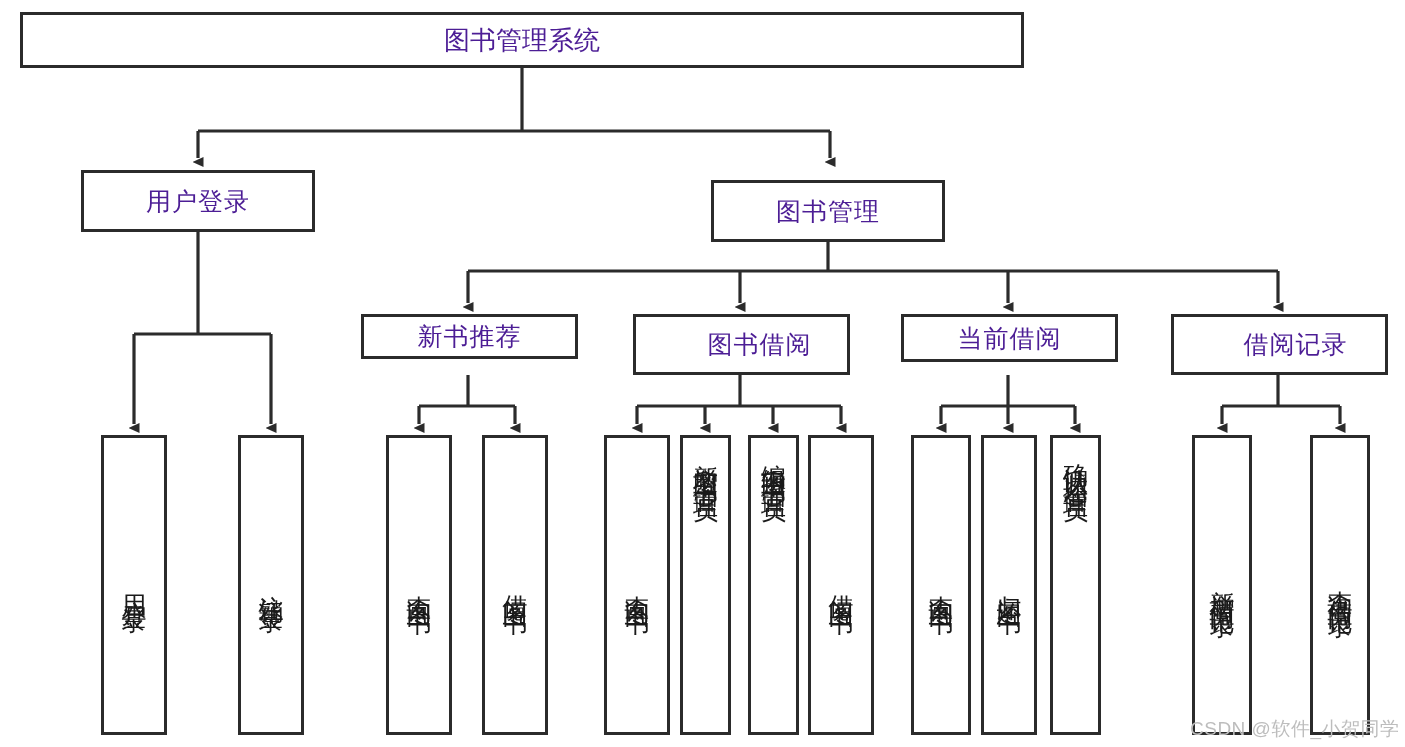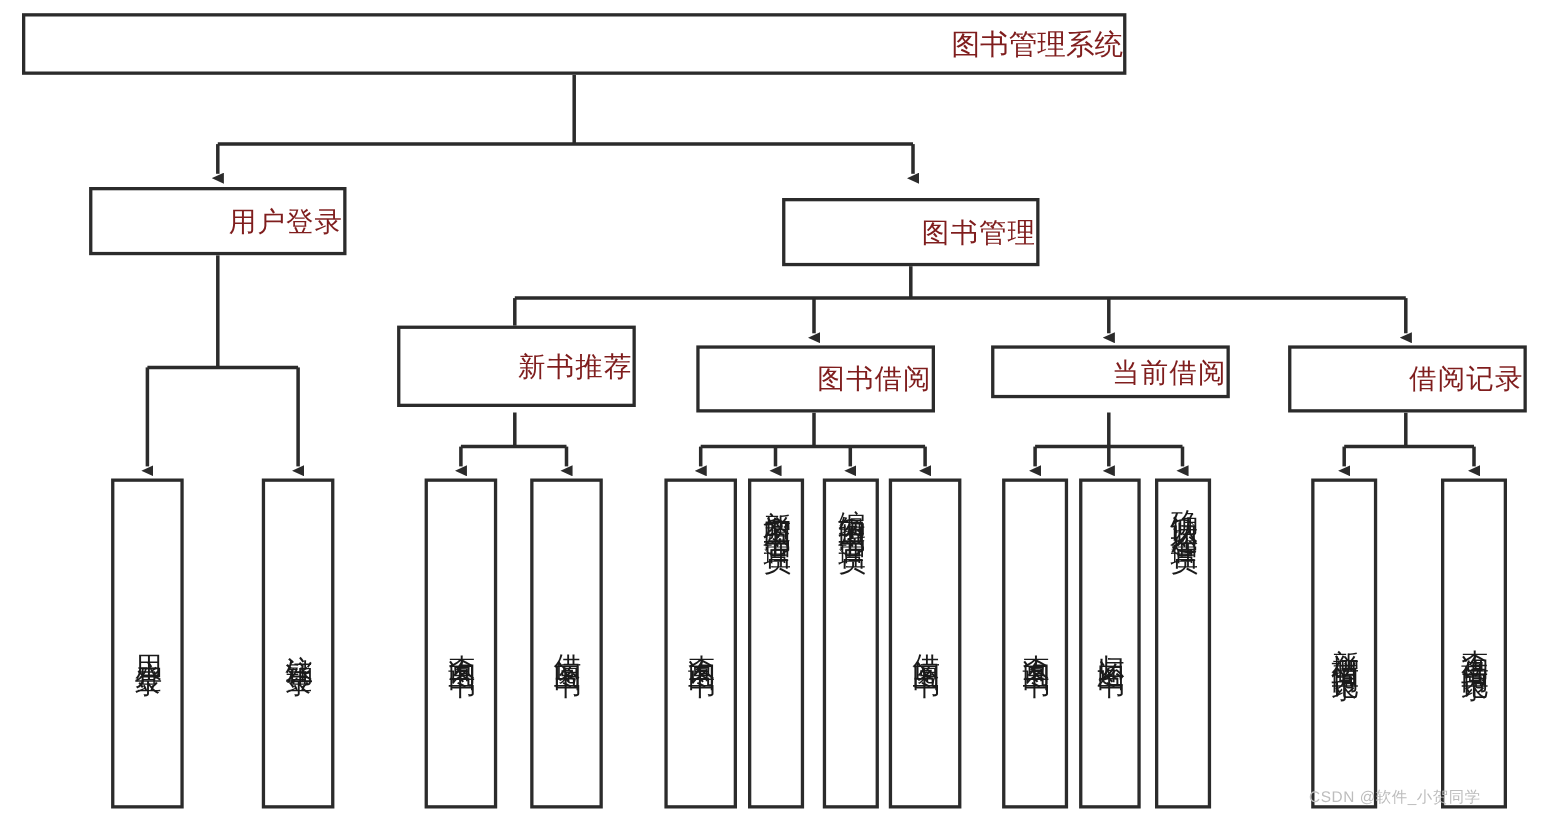--- a/index.html
+++ b/index.html
@@ -22,22 +22,22 @@
     height: 747px;
     pointer-events: none;
   }
   .node {
     position: absolute;
     box-sizing: border-box;
     background: #ffffff;
     border: 3px solid #2b2b2b;
     display: flex;
     align-items: center;
-    justify-content: flex-end;
-    color: #7f1d1d;
+    justify-content: center;
+    color: #4c1d95;
   }
   .node.horiz {
     font-size: 25px;
     letter-spacing: 1px;
   }
   .node.root {
     font-size: 26px;
   }
   .leaf {
     position: absolute;
@@ -55,21 +55,21 @@
     text-orientation: upright;
     font-size: 25px;
     line-height: 1.08;
     letter-spacing: 5px;
     color: #1a1a1a;
     white-space: nowrap;
     padding: 6px 0;
   }
   .watermark {
     position: absolute;
-    font-size: 14px;
+    font-size: 19px;
     color: #bdbdbd;
     white-space: nowrap;
     letter-spacing: 0.5px;
   }
 </style>
 </head>
 <body>
 
 <div id="canvas">
 
@@ -128,21 +128,21 @@
     <span>图书管理系统</span>
   </div>
 
   <div class="node horiz" style="left:81px; top:170px; width:234px; height:62px;">
     <span>用户登录</span>
   </div>
   <div class="node horiz" style="left:711px; top:180px; width:234px; height:62px;">
     <span>图书管理</span>
   </div>
 
-  <div class="node horiz" style="left:361px; top:296px; width:217px; height:74px;">
+  <div class="node horiz" style="left:361px; top:314px; width:217px; height:45px;">
     <span>新书推荐</span>
   </div>
   <div class="node horiz" style="left:633px; top:314px; width:217px; height:61px;padding-left:36px;">
     <span>图书借阅</span>
   </div>
   <div class="node horiz" style="left:901px; top:314px; width:217px; height:48px;">
     <span>当前借阅</span>
   </div>
   <div class="node horiz" style="left:1171px; top:314px; width:217px; height:61px;padding-left:32px;">
     <span>借阅记录</span>

